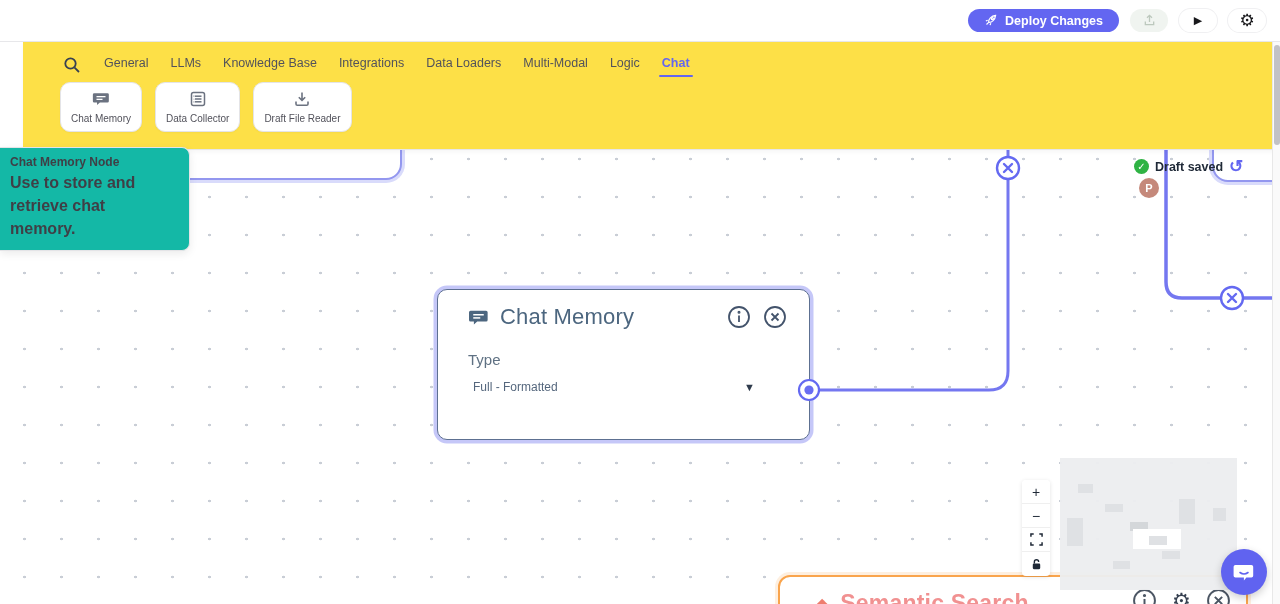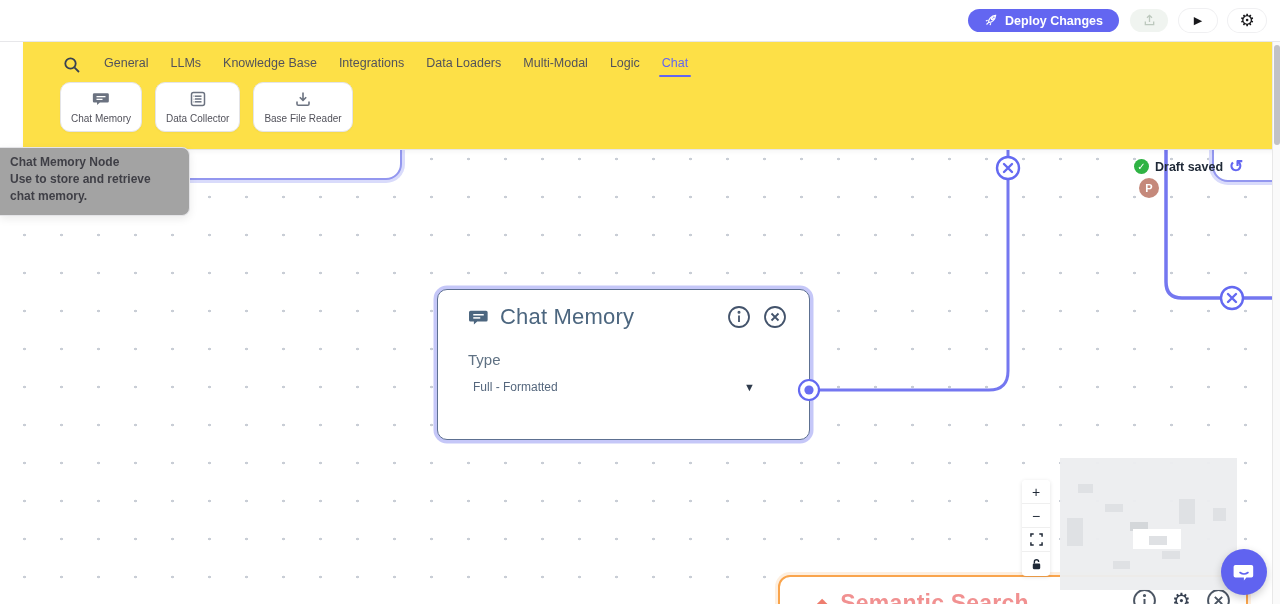--- a/index.html
+++ b/index.html
@@ -26,36 +26,36 @@
   .gear-glyph { font-size:17px; color:#18181b; line-height:1; }
 
   
   .panel { position:absolute; left:0; top:42px; width:1271px; height:108px; background:#fde047;
     border-bottom:1px solid #e6e6ea; border-bottom-right-radius:14px;
     box-shadow:0 2px 4px rgba(0,0,0,.04); z-index:30;margin-left:23px; }
   .tabs-row { display:flex; align-items:center; padding:12px 0 0 40px; }
   .search-icon { width:18px; height:18px; color:#374151; margin-right:22px; display:flex; }
   .tabs { display:flex; align-items:center; gap:20px; }
   .tab { position:relative; font-size:12.5px; font-weight:500; color:#52525b; cursor:pointer; padding:2px 1px 6px; }
-  .tab.active { color:#6366f1; font-weight:400; }
+  .tab.active { color:#6366f1; font-weight:700; }
   .tab.active::after { content:""; position:absolute; left:-2px; right:-2px; bottom:-1px; height:2px;
     background:#6366f1; border-radius:2px; }
   .cards { display:flex; gap:13px; padding:6px 0 0 37px; }
   .card { background:#fff; border:1px solid #e4e4e7; border-radius:10px; width:auto; min-width:64px;
     height:50px; display:flex; flex-direction:column; align-items:center; justify-content:center;
     gap:5px; padding:4px 10px; cursor:pointer; box-shadow:0 1px 2px rgba(0,0,0,.03); }
   .card-icon { width:18px; height:18px; color:#6b7280; display:flex; }
   .card-label { font-size:10px; font-weight:500; color:#52525b; white-space:nowrap; }
 
   
-  .tooltip { position:absolute; left:0; top:147px; width:190px; background:#a3a3a3;
+  .tooltip { position:absolute; left:0; top:147px; width:190px; background:#14b8a6;
     border:1px solid #e4e4e7; border-left:none; border-radius:0 8px 8px 0;
     box-shadow:0 3px 8px rgba(0,0,0,.08); padding:7px 10px 9px; z-index:35; }
   .tooltip-title { font-size:12px; font-weight:700; color:#3f3f46; margin-bottom:2px; }
-  .tooltip-body { font-size:12px; font-weight:600; color:#3f3f46; line-height:1.45; width:160px; }
+  .tooltip-body { font-size:16px; font-weight:600; color:#3f3f46; line-height:1.45; width:160px; }
 
   
   .canvas { position:absolute; left:0; top:150px; width:1280px; height:454px; overflow:hidden;
     background:#fff;
     background-image:radial-gradient(#c9ced6 1.3px, transparent 1.5px);
     background-size:37px 38px; background-position:6px 28px; }
   .edges-svg { position:absolute; left:0; top:0; width:1280px; height:454px; z-index:5; }
 
   .flow-node { position:absolute; background:#fff; border:2px solid #9397ef; border-radius:16px;
     box-shadow:0 0 0 3px #d9dbfb; }
@@ -194,21 +194,21 @@
       </span>
       <span class="card-label">Data Collector</span>
     </div>
     <div class="card">
       <span class="card-icon">
         <svg viewBox="0 0 18 18" fill="none" stroke="currentColor" stroke-width="1.6">
           <path d="M9 2.5 V10 M5.8 7.2 L9 10.4 L12.2 7.2"></path>
             <path d="M3 11.5 V14 a1.3 1.3 0 0 0 1.3 1.3 h9.4 A1.3 1.3 0 0 0 15 14 v-2.5"></path>
         </svg>
       </span>
-      <span class="card-label">Base File Reader</span>
+      <span class="card-label">Draft File Reader</span>
     </div>
   </div>
 </section>
 
 <div class="tooltip">
   <div class="tooltip-title">Chat Memory Node</div>
   <div class="tooltip-body">Use to store and retrieve chat memory.</div>
 </div>
 
 <main class="canvas">

